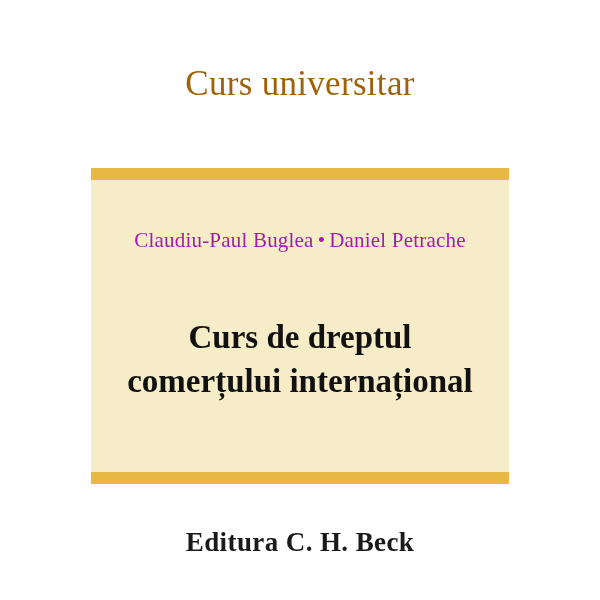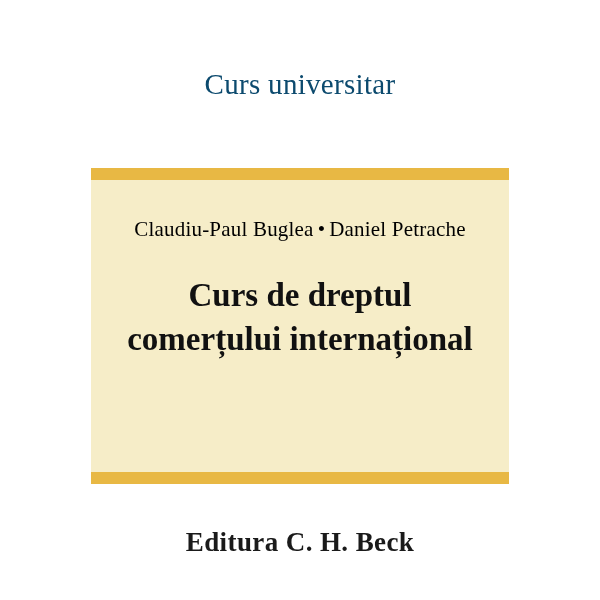--- a/index.html
+++ b/index.html
@@ -31,50 +31,50 @@
     flex-direction: column;
   }
   .series-zone {
     height: 168px;
     display: flex;
     align-items: center;
     justify-content: center;
   }
   .series-title {
     font-family: "Liberation Serif", serif;
-    font-size: 29px;
-    color: #0c4a6e;
+    font-size: 35px;
+    color: #a16207;
     letter-spacing: 0.3px;
   }
   .rule-top {
     height: 12px;
     background: #e8b844;
     width: 100%;
   }
   .band {
     background: #f6edc8;
     flex: none;
     height: 292px;
     position: relative;
     display: flex;
     flex-direction: column;
     align-items: center;
   }
   .authors {
-    margin-top: 37px;
+    margin-top: 48px;
     font-size: 21px;
-    color: #000000;
+    color: #a21caf;
     text-align: center;
     letter-spacing: 0.2px;
   }
   .authors .sep {
     padding: 0 4px;
   }
   .book-title {
-    margin-top: 32px;
+    margin-top: 63px;
     font-size: 33px;
     font-weight: bold;
     color: #111111;
     text-align: center;
     line-height: 1.32;
     padding: 0 22px;
   }
   .rule-bottom {
     height: 12px;
     background: #e8b844;

